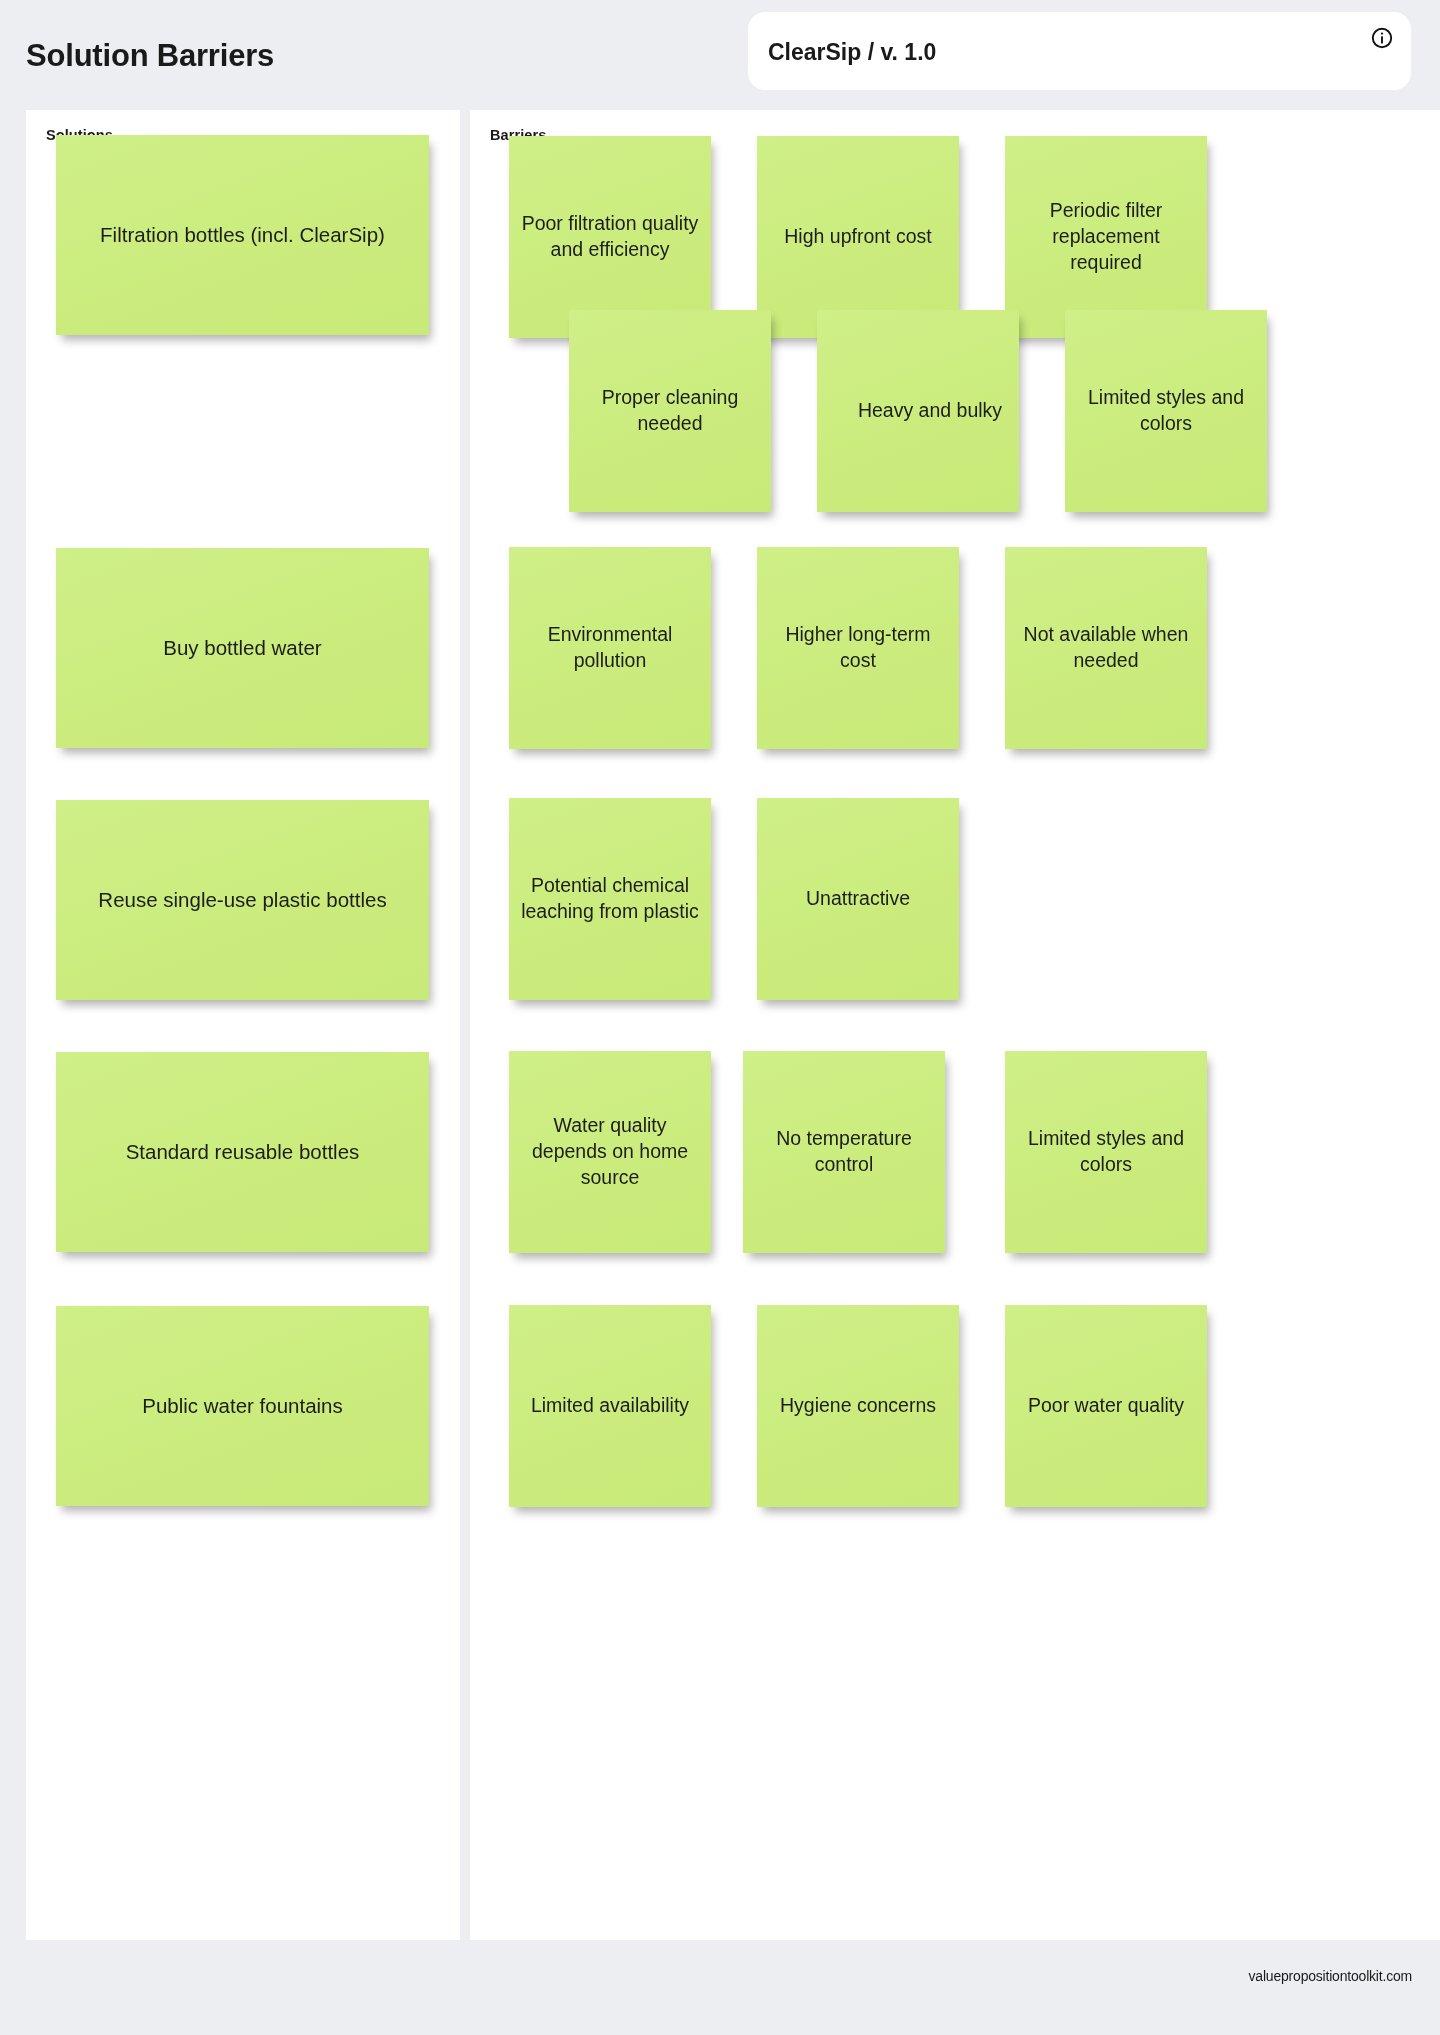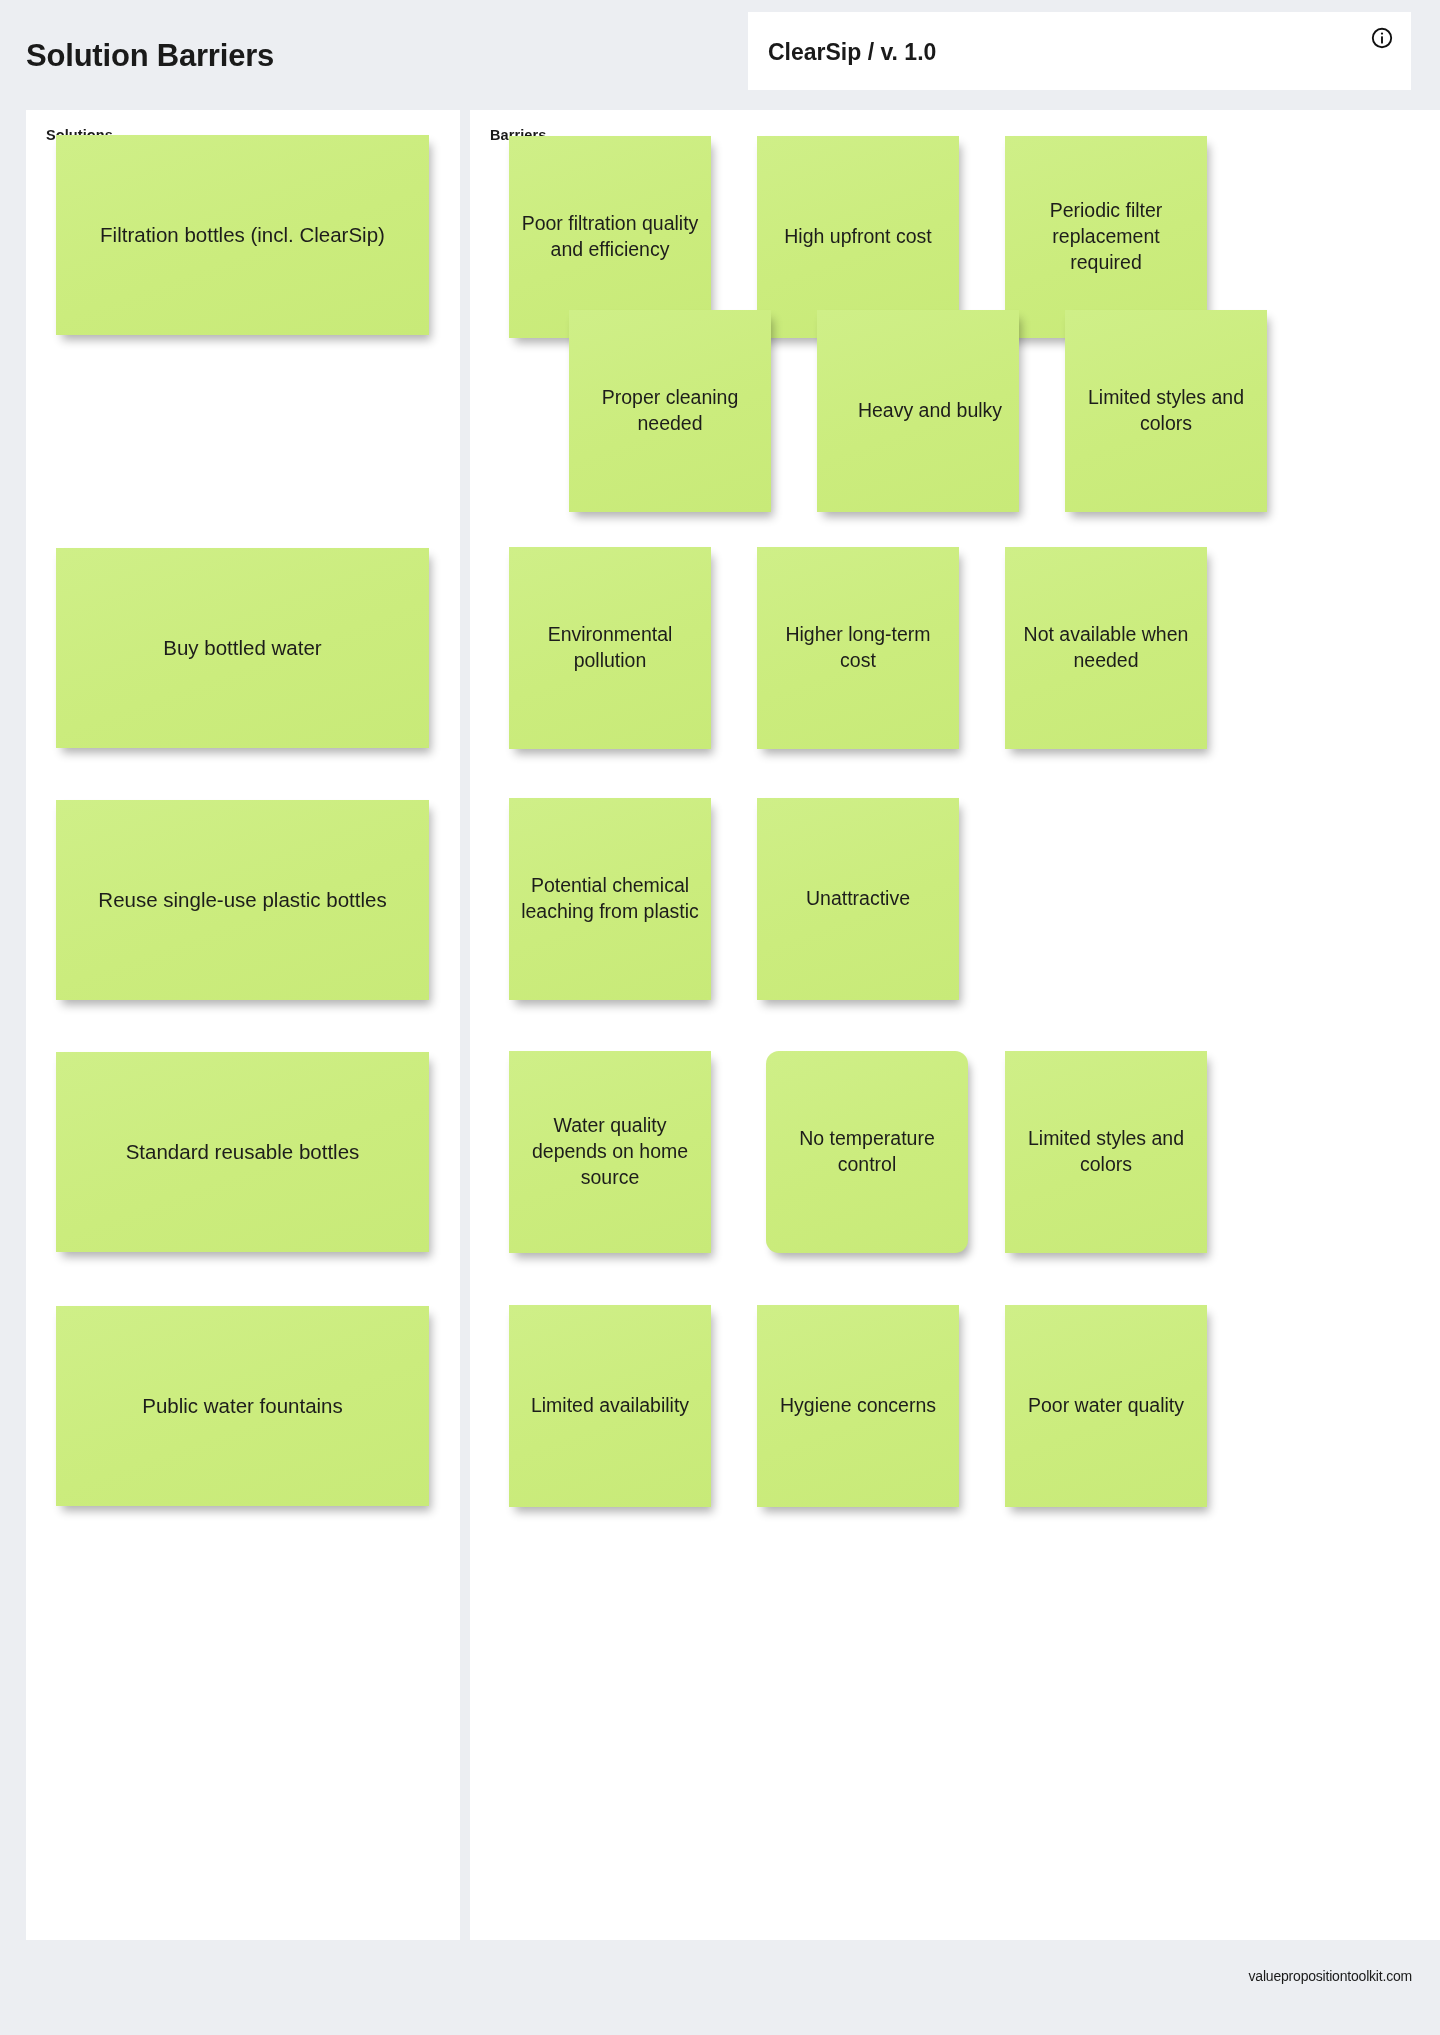--- a/index.html
+++ b/index.html
@@ -34,20 +34,21 @@
     color: #1a1a1a;
     letter-spacing: -0.2px;
     white-space: nowrap;
   }
 
   .project-panel {
     position: absolute;
     left: 748px; top: 12px;
     width: 663px; height: 78px;
     background: #ffffff;
+    border-radius: 17px;
   }
 
   .project-name {
     position: absolute;
     left: 20px; top: 27px;
     font-size: 23px;
     font-weight: bold;
     color: #1a1a1a;
     white-space: nowrap;
   }
@@ -158,21 +159,21 @@
     <div class="note note-barrier" style="left:595px; top:200px;">Limited styles and colors</div>
 
     <div class="note note-barrier" style="left:39px;  top:437px;">Environmental pollution</div>
     <div class="note note-barrier" style="left:287px; top:437px;">Higher long-term cost</div>
     <div class="note note-barrier" style="left:535px; top:437px;">Not available when needed</div>
 
     <div class="note note-barrier" style="left:39px;  top:688px;">Potential chemical leaching from plastic</div>
     <div class="note note-barrier" style="left:287px; top:688px;">Unattractive</div>
 
     <div class="note note-barrier" style="left:39px;  top:941px;">Water quality depends on home source</div>
-    <div class="note note-barrier" style="left:296px; top:941px;border-radius:13px;">No temperature control</div>
+    <div class="note note-barrier" style="left:273px; top:941px;">No temperature control</div>
     <div class="note note-barrier" style="left:535px; top:941px;">Limited styles and colors</div>
 
     <div class="note note-barrier" style="left:39px;  top:1195px;">Limited availability</div>
     <div class="note note-barrier" style="left:287px; top:1195px;">Hygiene concerns</div>
     <div class="note note-barrier" style="left:535px; top:1195px;">Poor water quality</div>
   </div>
 
   <div class="footer">valuepropositiontoolkit.com</div>
 
 </div>

